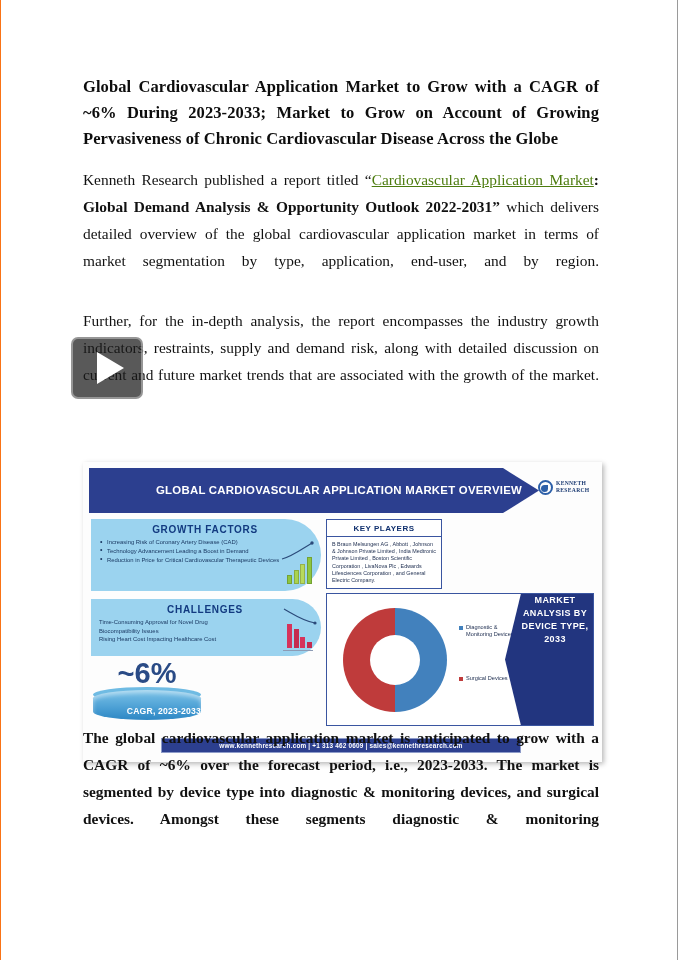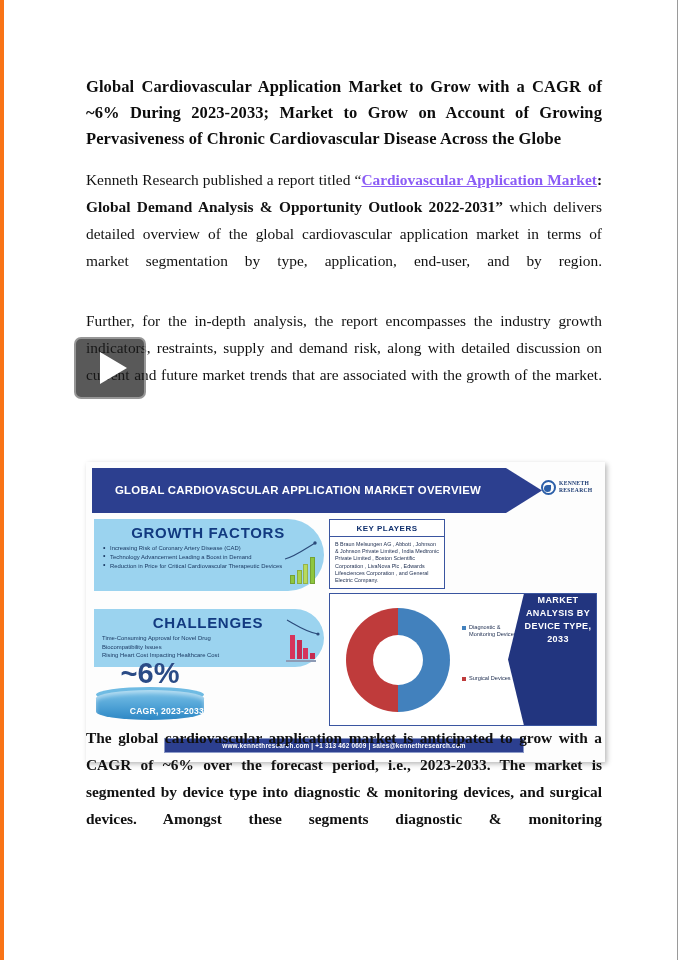--- a/index.html
+++ b/index.html
@@ -14,21 +14,21 @@
     position: relative;
     overflow: hidden;
   }
   .page {
     position: absolute;
     left: 0; top: 0;
     width: 678px;
     height: 960px;
     background: #ffffff;
     box-sizing: border-box;
-    border-left: 4px solid #f97316;
+    border-left: 1px solid #f97316;
     border-right: 1px solid #9a9a9a;
   }
   .content {
     position: absolute;
     left: 82px;
     top: 74px;
     width: 516px;
   }
 
   
@@ -48,22 +48,22 @@
     font-family: "Liberation Serif", serif;
     font-size: 15.4px;
     line-height: 27px;
     color: #111111;
     text-align: justify;
     margin: 0 0 6px 0;
   }
   .para:after { content: ""; display: inline-block; width: 100%; }
 
   .link {
-    color: #8b5cf6;
-    font-weight: bold;
+    color: #4d7c0f;
+    font-weight: normal;
     text-decoration: underline;
   }
   .bold { font-weight: bold; }
 
   
   .play-overlay {
     position: absolute;
     left: 70px;
     top: 337px;
     width: 72px;
@@ -118,20 +118,21 @@
     clip-path: polygon(0 0, 92% 0, 100% 50%, 92% 100%, 0 100%);
   }
   .ig-header-inner {
     position: absolute;
     left: 0; top: 0;
     width: 412px; height: 45px;
     display: flex;
     align-items: center;
     justify-content: center;
     text-align: center;
+    padding-left: 44px;
   }
   .ig-header-title {
     font-family: "Liberation Sans", sans-serif;
     font-weight: bold;
     font-size: 11.4px;
     line-height: 14.5px;
     color: #ffffff;
     letter-spacing: 0.25px;
   }
   .ig-logo {
@@ -176,21 +177,21 @@
   .pill {
     background: #9bd3ef;
     border-radius: 0 60px 60px 0;
     padding: 5px 10px 7px 8px;
     position: relative;
     box-sizing: border-box;
   }
   .pill-title {
     font-family: "Liberation Sans", sans-serif;
     font-weight: bold;
-    font-size: 15px;
+    font-size: 10px;
     color: #123a80;
     text-align: center;
     letter-spacing: 0.7px;
     margin-bottom: 3px;
   }
   .pill ul {
     margin: 0; padding: 0;
     list-style: none;
   }
   .pill li {
@@ -212,21 +213,21 @@
   }
   .pill .plain {
     font-family: "Liberation Sans", sans-serif;
     font-size: 5.9px;
     line-height: 8.6px;
     color: #17355f;
     padding: 0;
   }
   .pill .plain:before { content: none; }
   .growth-box { width: 230px; min-height: 72px; }
-  .chall-box { width: 230px; min-height: 57px; margin-top: 18px; }
+  .chall-box { width: 230px; min-height: 57px; margin-top: 8px; }
 
   
   .mini-bars {
     position: absolute;
     right: 9px; bottom: 7px;
     height: 30px;
     display: flex;
     align-items: flex-end;
     gap: 1.6px;
   }

